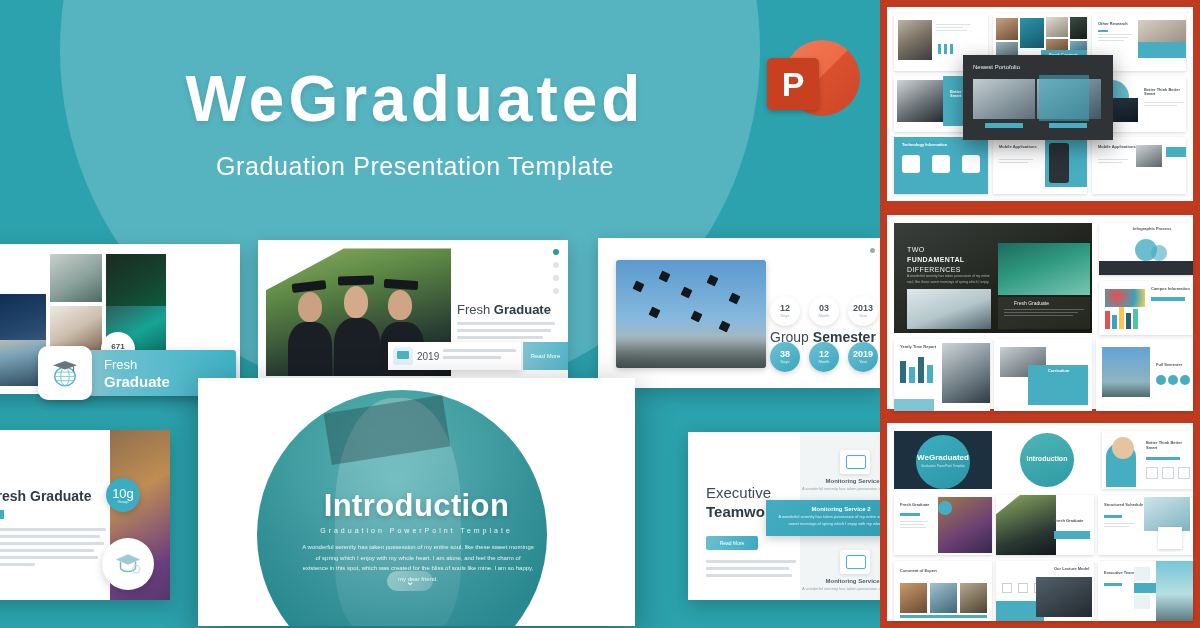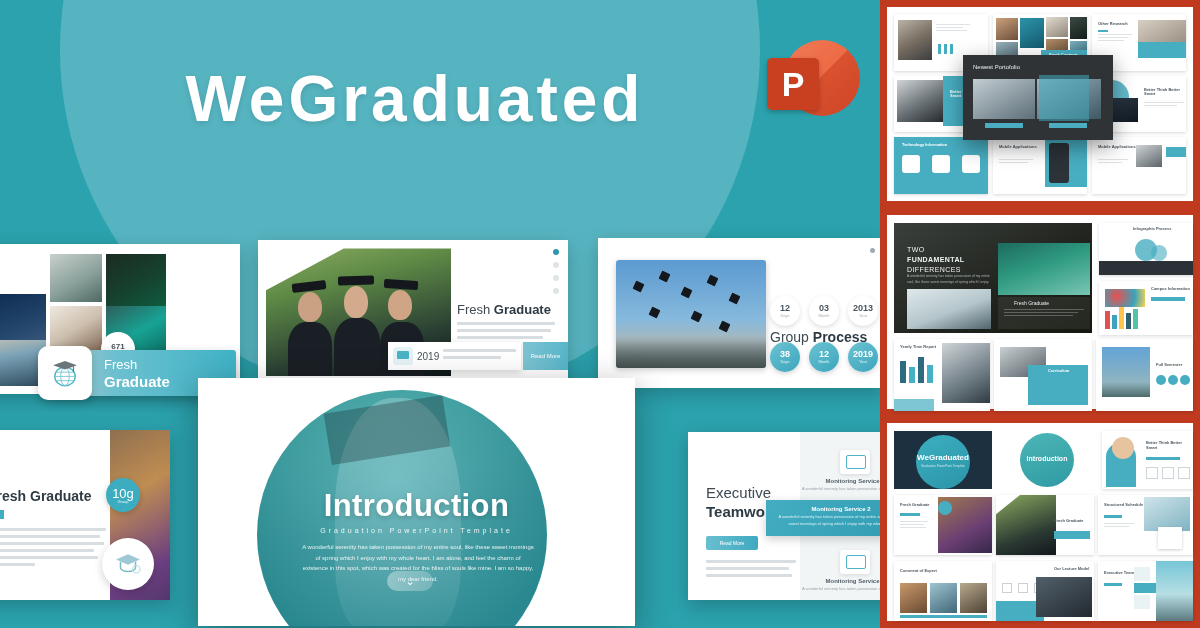--- a/index.html
+++ b/index.html
@@ -256,20 +256,21 @@
   #p3-intro .tt{ position:absolute; left:0; top:24px; width:98px; text-align:center;
     font-size:7px; font-weight:bold; color:#fff; }
 </style>
 </head>
 <body>
 
 <div id="hero-area">
   <div id="hero-circle"></div>
 
   <div id="hero-title">WeGraduated</div>
+  <div id="hero-sub">Graduation Presentation Template</div>
 
   <div id="ppt-logo">
     <div id="ppt-circle"></div>
     <div id="ppt-square">
       <span>P</span>
     </div>
   </div>
 
   <div class="card" id="card-fresh-grid">
 
@@ -358,21 +359,21 @@
       </div>
       <div class="sem-c light">
         <div class="v">03</div>
         <div class="l">Month</div>
       </div>
       <div class="sem-c light">
         <div class="v">2013</div>
         <div class="l">Year</div>
       </div>
     </div>
-    <div id="sem-title" class="ttl"><span>Group </span><b>Process</b></div>
+    <div id="sem-title" class="ttl"><span>Group </span><b>Semester</b></div>
     <div class="sem-row" id="sem-bot">
       <div class="sem-c fill">
         <div class="v">38</div>
         <div class="l">Days</div>
       </div>
       <div class="sem-c fill">
         <div class="v">12</div>
         <div class="l">Month</div>
       </div>
       <div class="sem-c fill">

